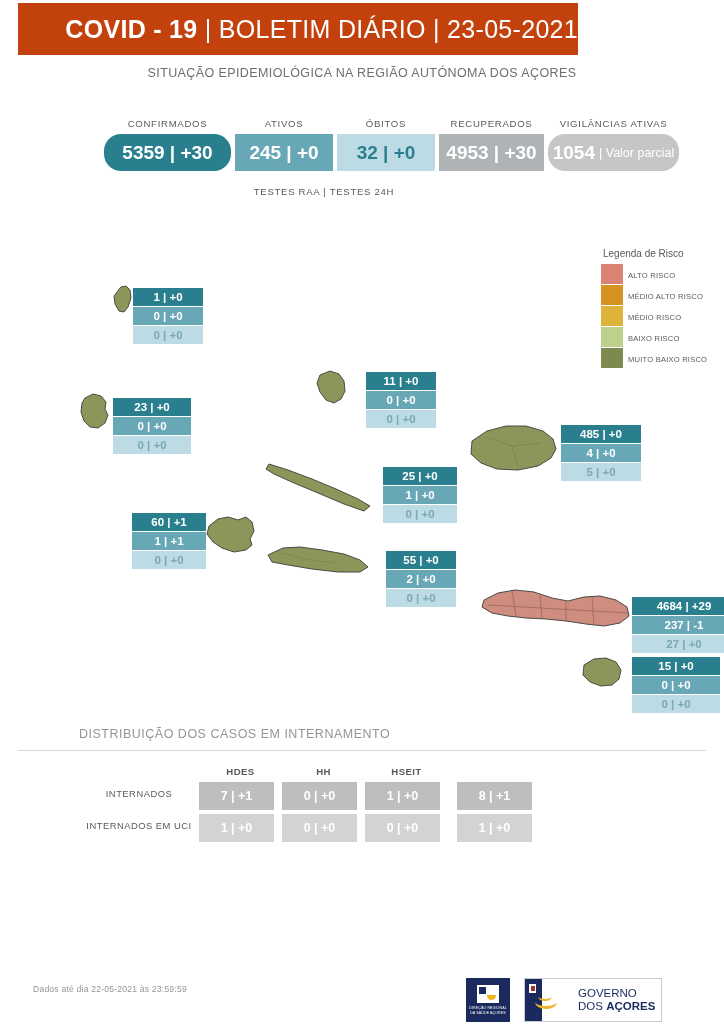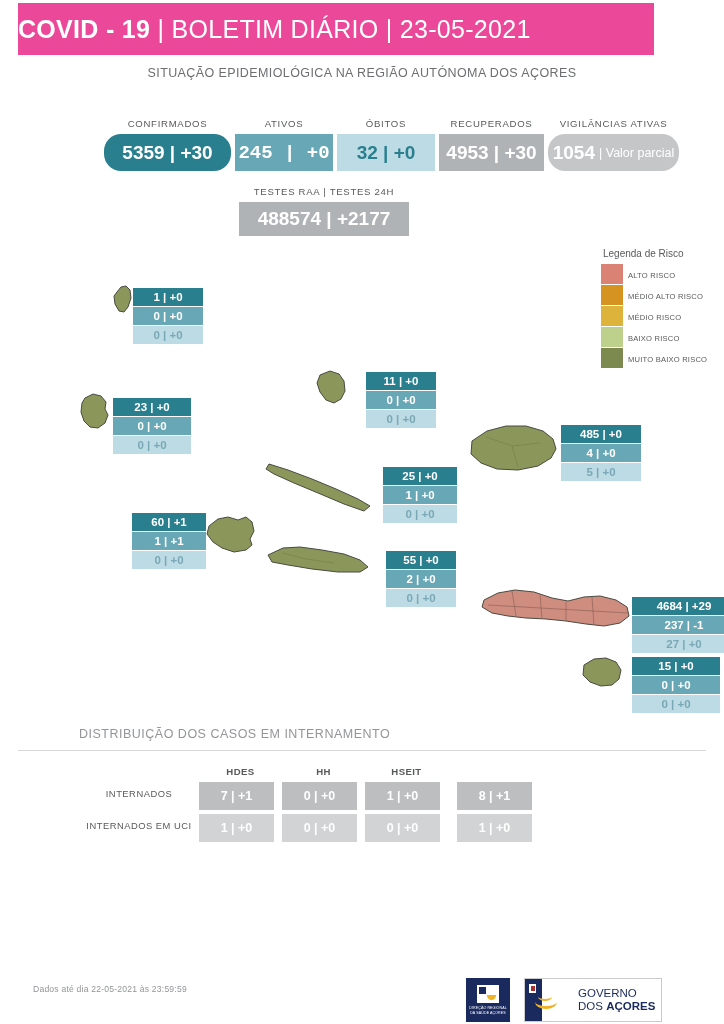--- a/index.html
+++ b/index.html
@@ -14,26 +14,26 @@
     font-family: "Liberation Sans", sans-serif;
     overflow: hidden;
     color: #58595b;
   }
 
   
   .banner {
     position: absolute;
     left: 18px;
     top: 3px;
-    width: 636px;
+    width: 560px;
     height: 52px;
-    background: #ec4899;
-    display: flex;
-    align-items: center;
-    justify-content: flex-start;
+    background: #c2410c;
+    display: flex;
+    align-items: center;
+    justify-content: flex-end;
   }
   .banner-text {
     color: #ffffff;
     font-size: 25px;
     letter-spacing: 0.3px;
     white-space: nowrap;
   }
   .banner-text .bold { font-weight: bold; }
 
   .subtitle {
@@ -74,21 +74,21 @@
     white-space: nowrap;
     padding: 0 8px;
     box-sizing: border-box;
   }
   .stat-box .sub {
     font-weight: normal;
     font-size: 12.5px;
     margin-left: 4px;
   }
   .c-dark   { background: #2a7f8e; border-radius: 17px; }
-  .c-mid    { background: #68a7b5; font-family: Liberation Mono, monospace; }
+  .c-mid    { background: #68a7b5; }
   .c-light  { background: #bcdbe4; color: #2a7f8e !important; }
   .c-gray   { background: #b0b3b5; }
   .c-gray2  { background: #c4c6c8; border-radius: 17px; }
 
   .tests-wrap {
     position: absolute;
     left: 239px;
     top: 186px;
     width: 170px;
   }
@@ -379,23 +379,20 @@
     <div class="stat-label">VIGILÂNCIAS ATIVAS</div>
     <div class="stat-box c-gray2" style="width:131px">
       <span>1054</span>
       <span class="sub">| Valor parcial</span>
     </div>
   </div>
 </div>
 
 <div class="tests-wrap">
   <div class="tests-label">TESTES RAA | TESTES 24H</div>
-  <div class="tests-box">
-    <span>488574 | +2177</span>
-  </div>
 </div>
 
 <div class="map">
 
   <svg width="724" height="480" viewBox="0 0 724 480">
     <g stroke="#4a4a42" stroke-width="1" stroke-linejoin="round">
 
       <path fill="#8b975a" d="M117,47 L121,42 L126,41 L130,45 L131,53 L128,62 L124,67 L119,66 L115,59 L114,51 Z"></path>
 
       <path fill="#8b975a" d="M85,153 L93,149 L101,151 L106,157 L105,164 L108,170 L105,178 L98,183 L90,182 L84,176 L81,167 L82,158 Z"></path>

